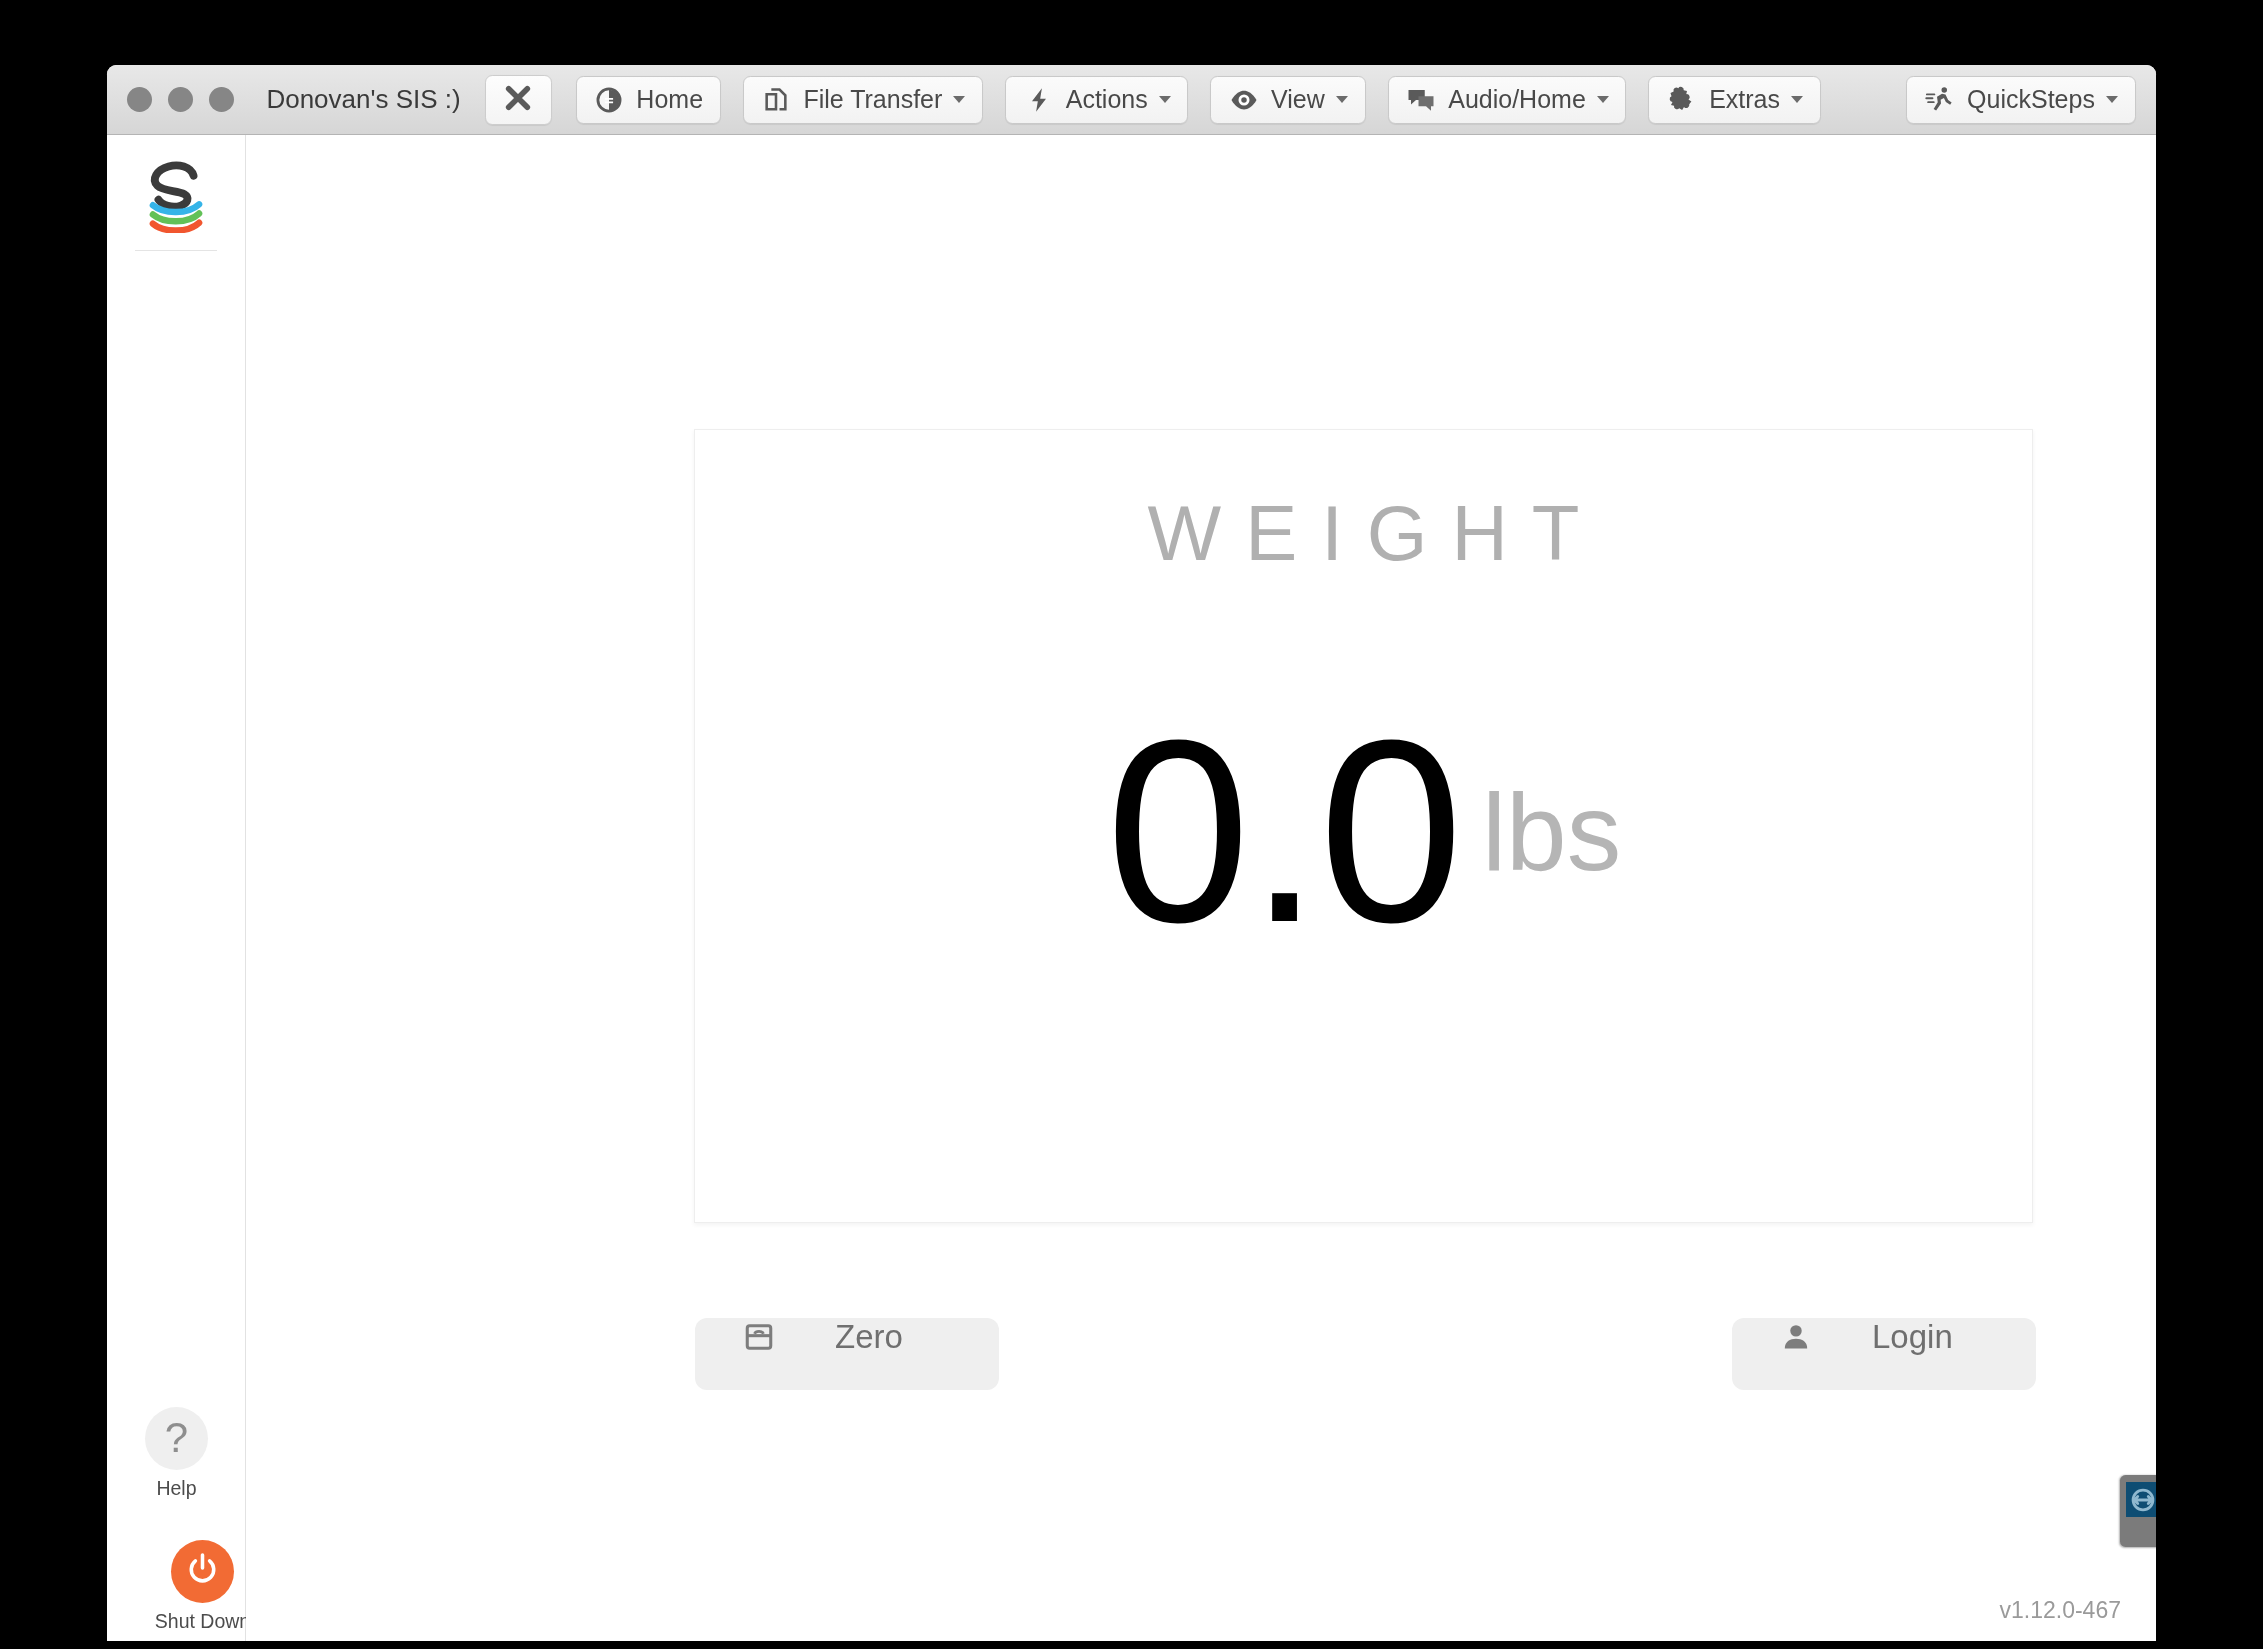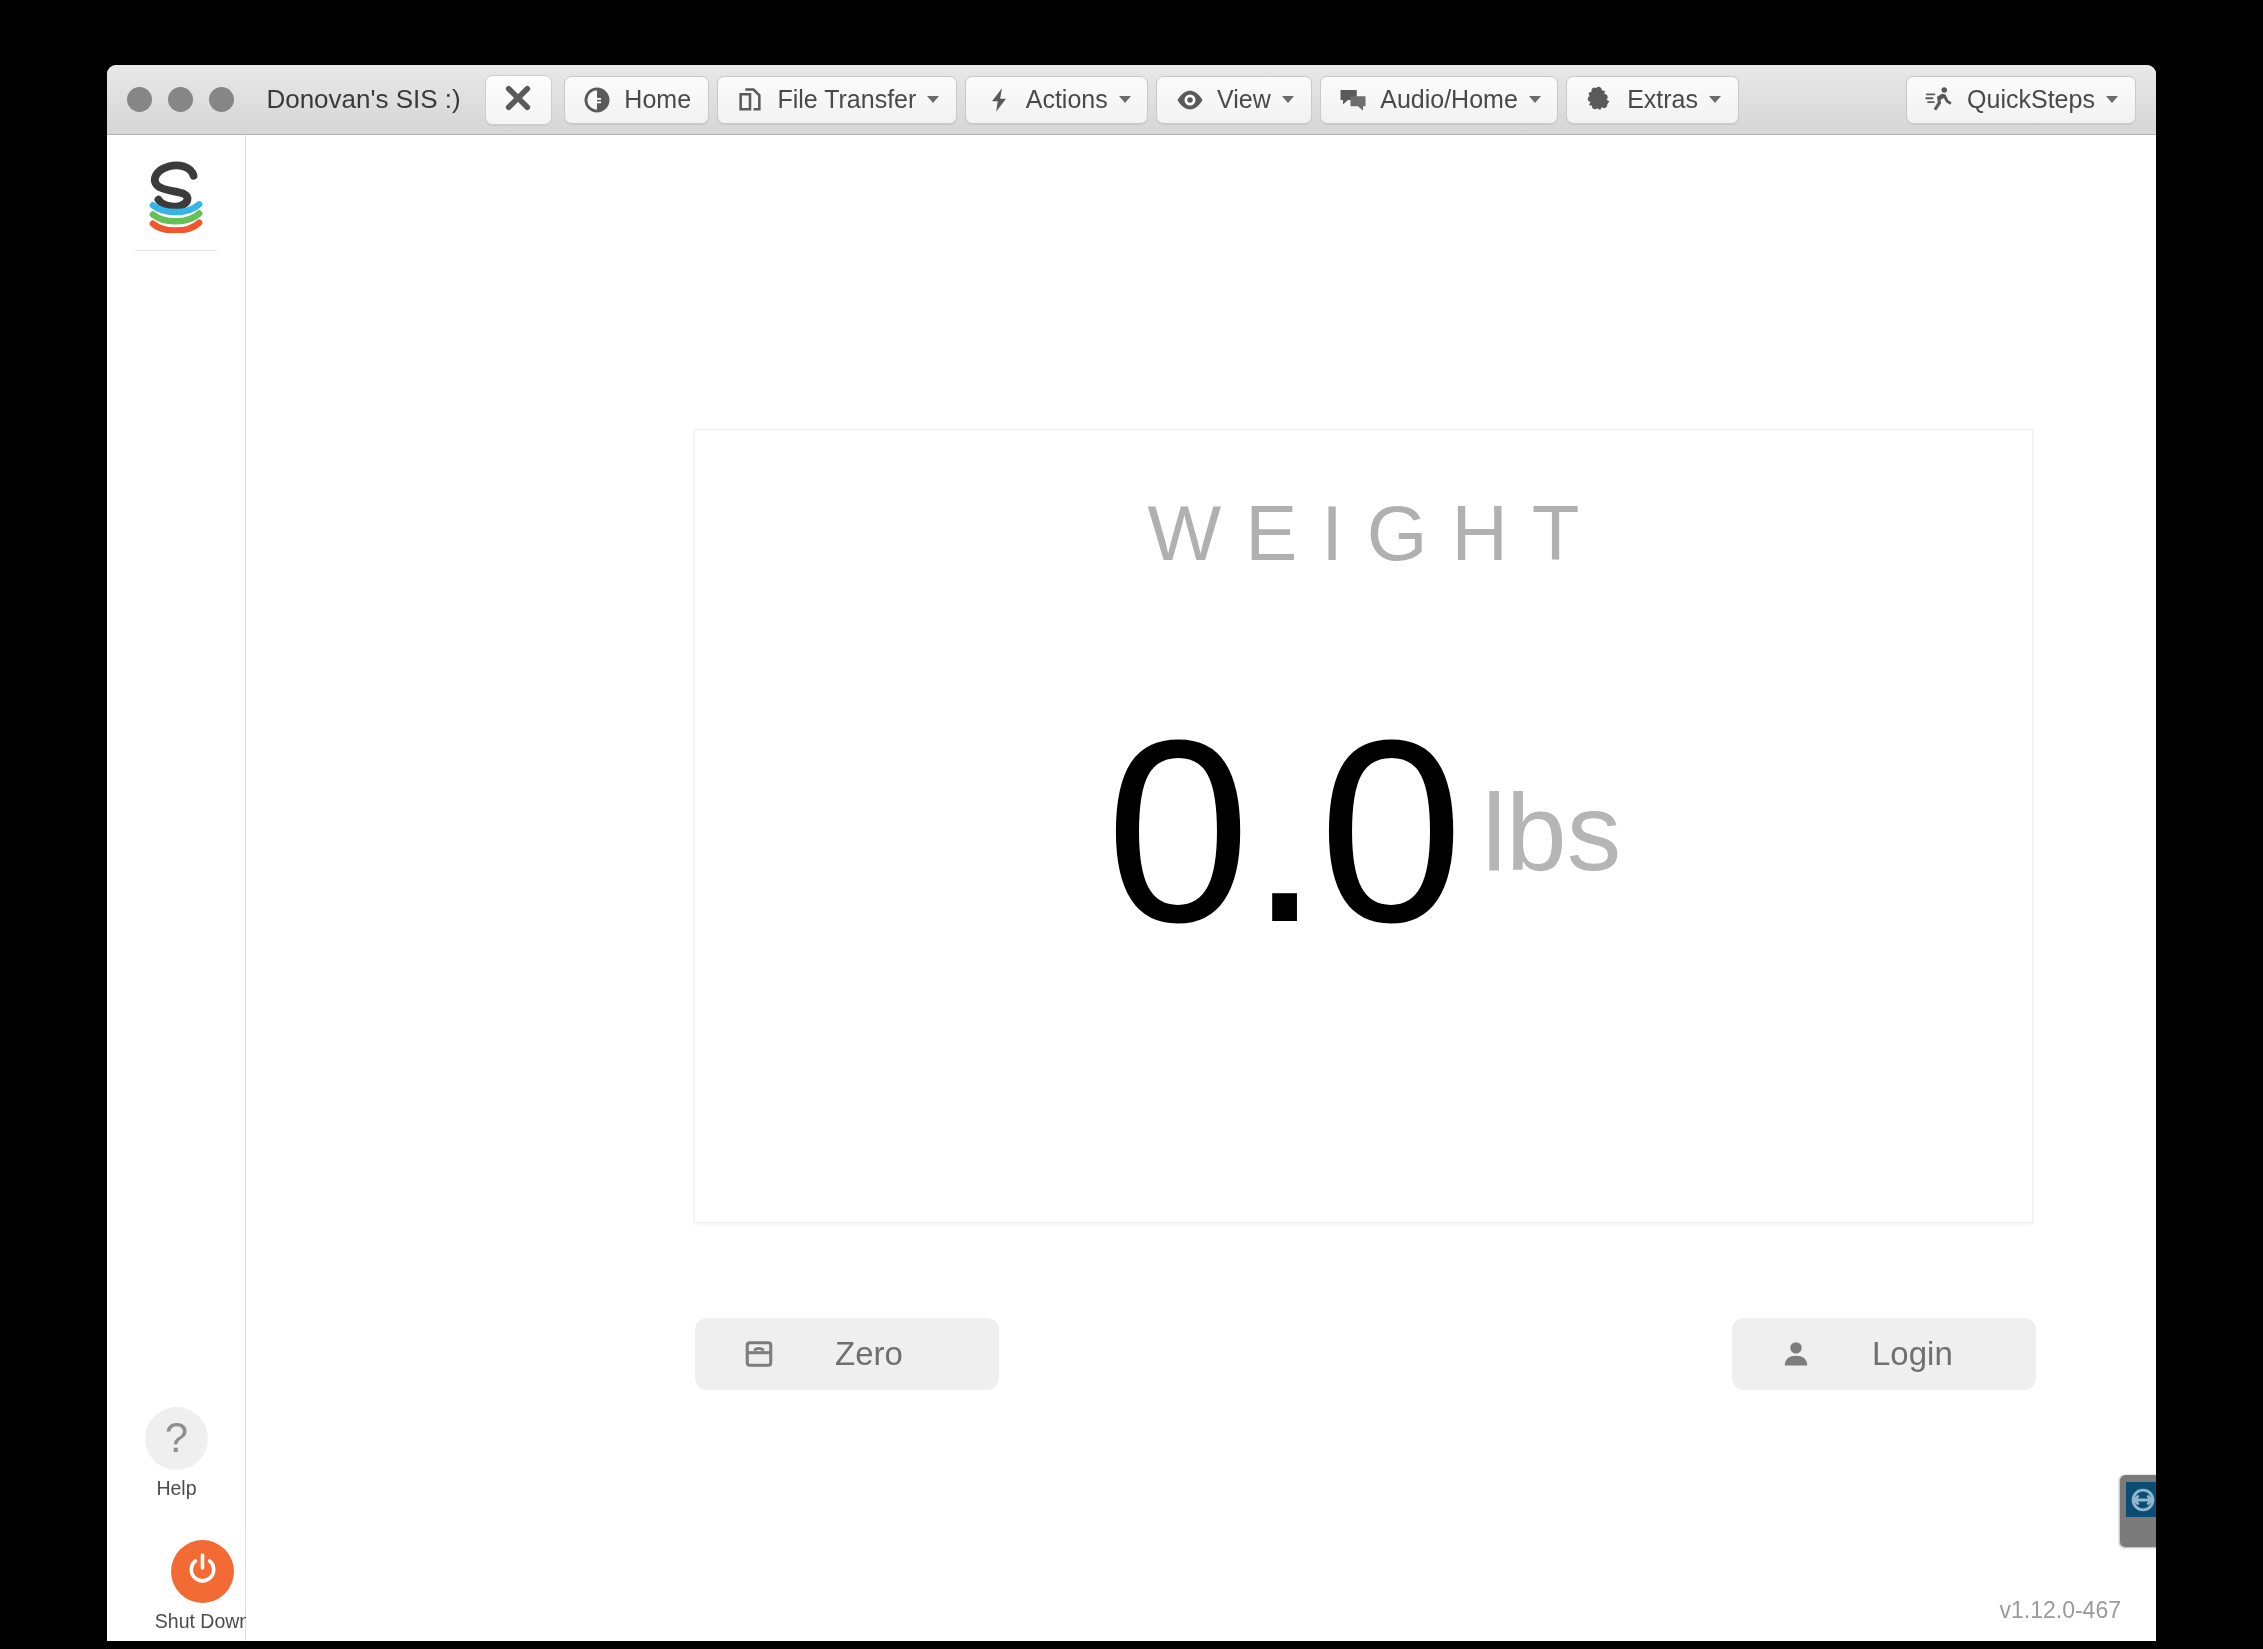--- a/index.html
+++ b/index.html
@@ -65,22 +65,22 @@
   #close-x{
     margin-left:24px;
     width:67px; height:50px;
     background:linear-gradient(to bottom,#fdfdfd,#f4f4f4);
     border:0.9px solid #cdcdcd;
     border-radius:7.4px;
     display:flex; align-items:center; justify-content:center;
     box-shadow:0 0.9px 0.9px rgba(0,0,0,.07);
   }
   #toolbar-group{
-    display:flex; align-items:center; gap:8px;
-    margin-left:12px;
+    display:flex; align-items:center; gap:22px;
+    margin-left:24px;
   }
   #quicksteps-wrap{
     position:absolute; right:20.4px; top:50%; transform:translateY(-50%);
   }
 
   
   #win-body{
     position:relative;
     height:calc(100% - 70px);
     display:flex;
@@ -156,21 +156,21 @@
     font-weight:300;
     color:#b5b5b5;
     margin-left:20.4px;
   }
 
   .action-btn{
     position:absolute;
     width:304px; height:72px;
     background:#efefef;
     border-radius:12px;
-    display:flex; align-items:center;
+    display:flex; align-items:flex-start;
     padding-left:45px;
     top:1183px;
   }
   #zero-button{ left:449px; }
   #login-button{ left:1486px; }
   .action-btn .ico{
     width:37px; height:37px; flex:none;
     display:flex; align-items:center; justify-content:center;
   }
   .action-btn .lbl{

